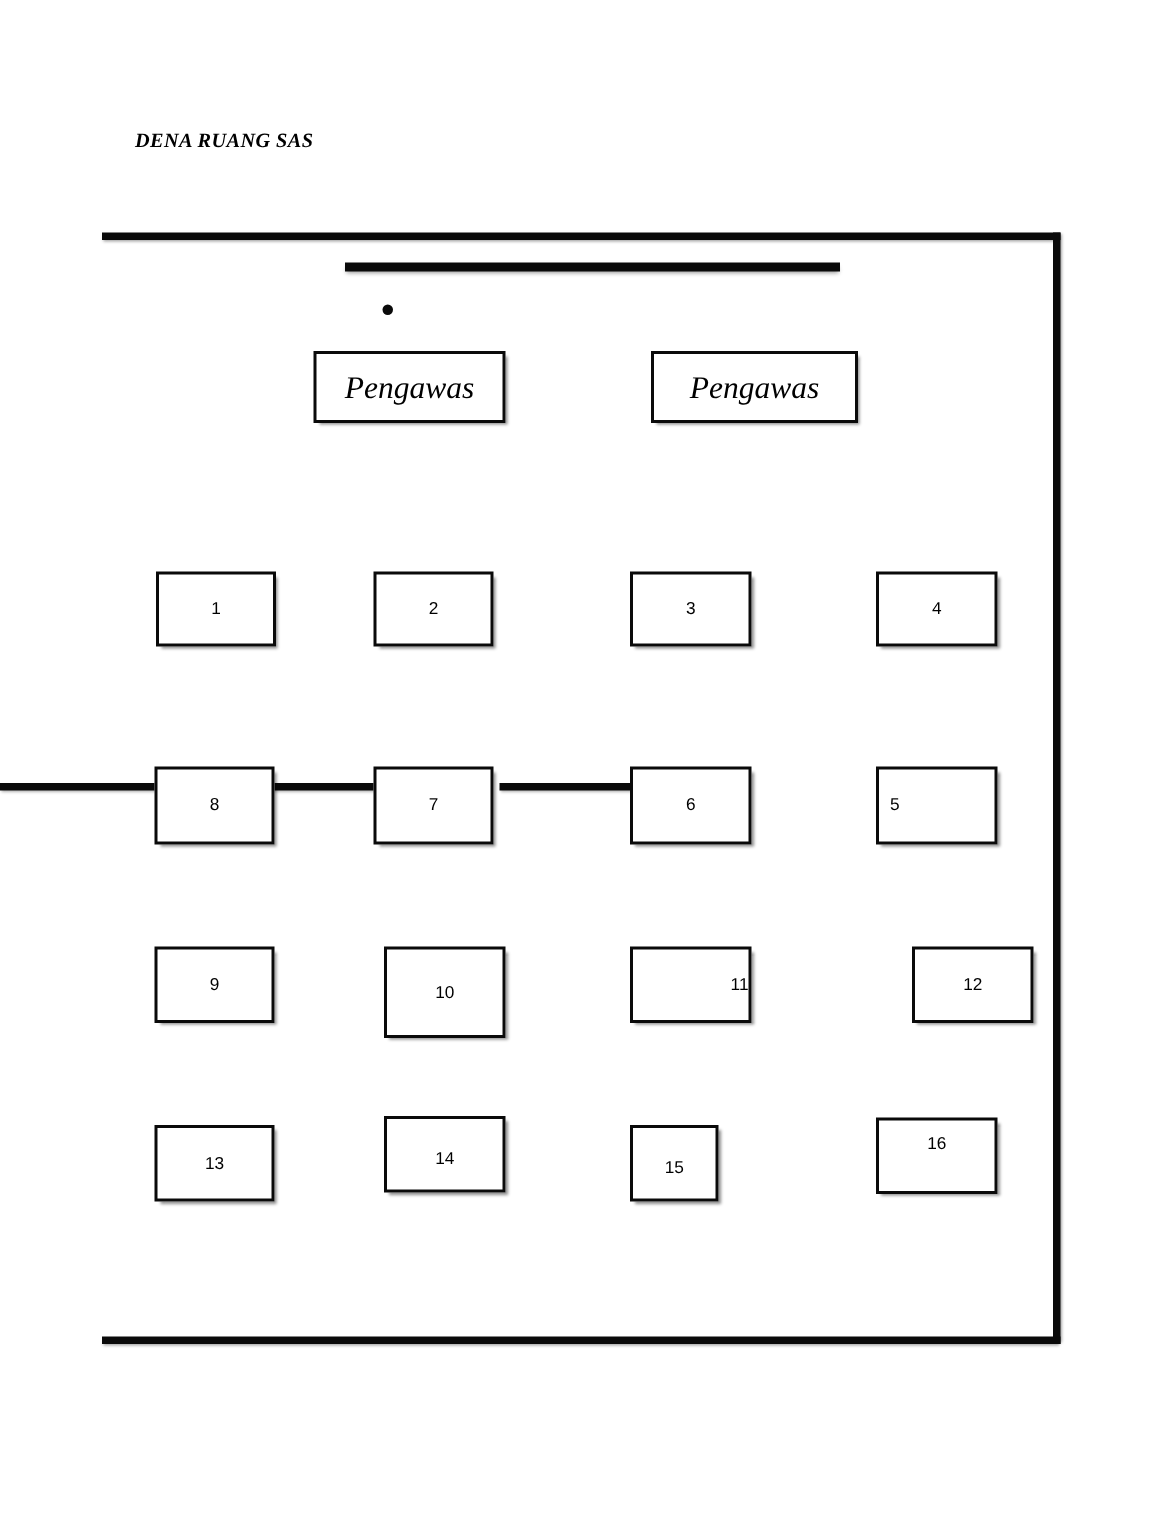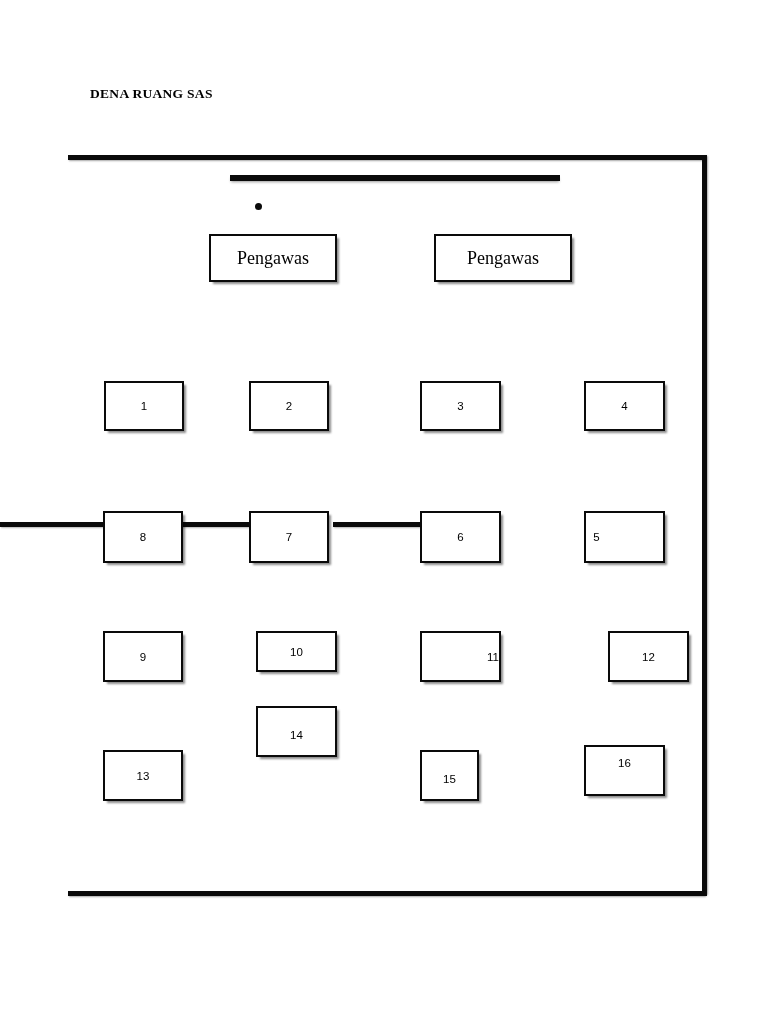--- a/index.html
+++ b/index.html
@@ -20,20 +20,21 @@
   #page-title {
     position: absolute;
     left: 90px;
     top: 86px;
     font-family: "Liberation Serif", "DejaVu Serif", serif;
     font-weight: bold;
     font-size: 13.5px;
     letter-spacing: 0.3px;
     color: #000000;
     white-space: nowrap;
+    font-style: italic;
   }
 
   
   #room-plan {
     position: absolute;
     left: 0;
     top: 0;
     width: 768px;
     height: 1024px;
   }
@@ -98,21 +99,22 @@
     box-shadow: 2.5px 2.5px 2px -1px rgba(0,0,0,0.45);
     display: flex;
     align-items: center;
     justify-content: center;
     color: #000000;
     z-index: 3;
   }
 
   .supervisor-box {
     font-family: "Liberation Serif", "DejaVu Serif", serif;
-    font-size: 18px;
+    font-size: 21px;
+    font-style: italic;
   }
 
   .seat-box {
     font-family: "Liberation Sans", "DejaVu Sans", sans-serif;
     font-size: 11.5px;
   }
 
   
   .seat-box .seat-label { position: relative; }
   .nudge-left   .seat-label { left: -28px; }
@@ -166,33 +168,33 @@
       </div>
       <div class="box seat-box" style="left: 420px; top: 511px; width: 81px; height: 52px;">
         <span class="seat-label">6</span>
       </div>
       <div class="box seat-box nudge-left" style="left: 584px; top: 511px; width: 81px; height: 52px;">
         <span class="seat-label">5</span>
       </div>
       <div class="box seat-box" style="left: 103px; top: 631px; width: 80px; height: 51px;">
         <span class="seat-label">9</span>
       </div>
-      <div class="box seat-box" style="left: 256px; top: 631px; width: 81px; height: 41px;">
+      <div class="box seat-box" style="left: 256px; top: 631px; width: 81px; height: 61px;">
         <span class="seat-label">10</span>
       </div>
       <div class="box seat-box" style="left: 420px; top: 631px; width: 81px; height: 51px; justify-content: flex-end;">
         <span class="seat-label">11</span>
       </div>
       <div class="box seat-box" style="left: 608px; top: 631px; width: 81px; height: 51px;">
         <span class="seat-label">12</span>
       </div>
       <div class="box seat-box" style="left: 103px; top: 750px; width: 80px; height: 51px;">
         <span class="seat-label">13</span>
       </div>
-      <div class="box seat-box nudge-down-s" style="left: 256px; top: 706px; width: 81px; height: 51px;">
+      <div class="box seat-box nudge-down-s" style="left: 256px; top: 744px; width: 81px; height: 51px;">
         <span class="seat-label">14</span>
       </div>
       <div class="box seat-box nudge-down-s" style="left: 420px; top: 750px; width: 59px; height: 51px;">
         <span class="seat-label">15</span>
       </div>
       <div class="box seat-box nudge-up" style="left: 584px; top: 745px; width: 81px; height: 51px;">
         <span class="seat-label">16</span>
       </div>
     </div>
 

